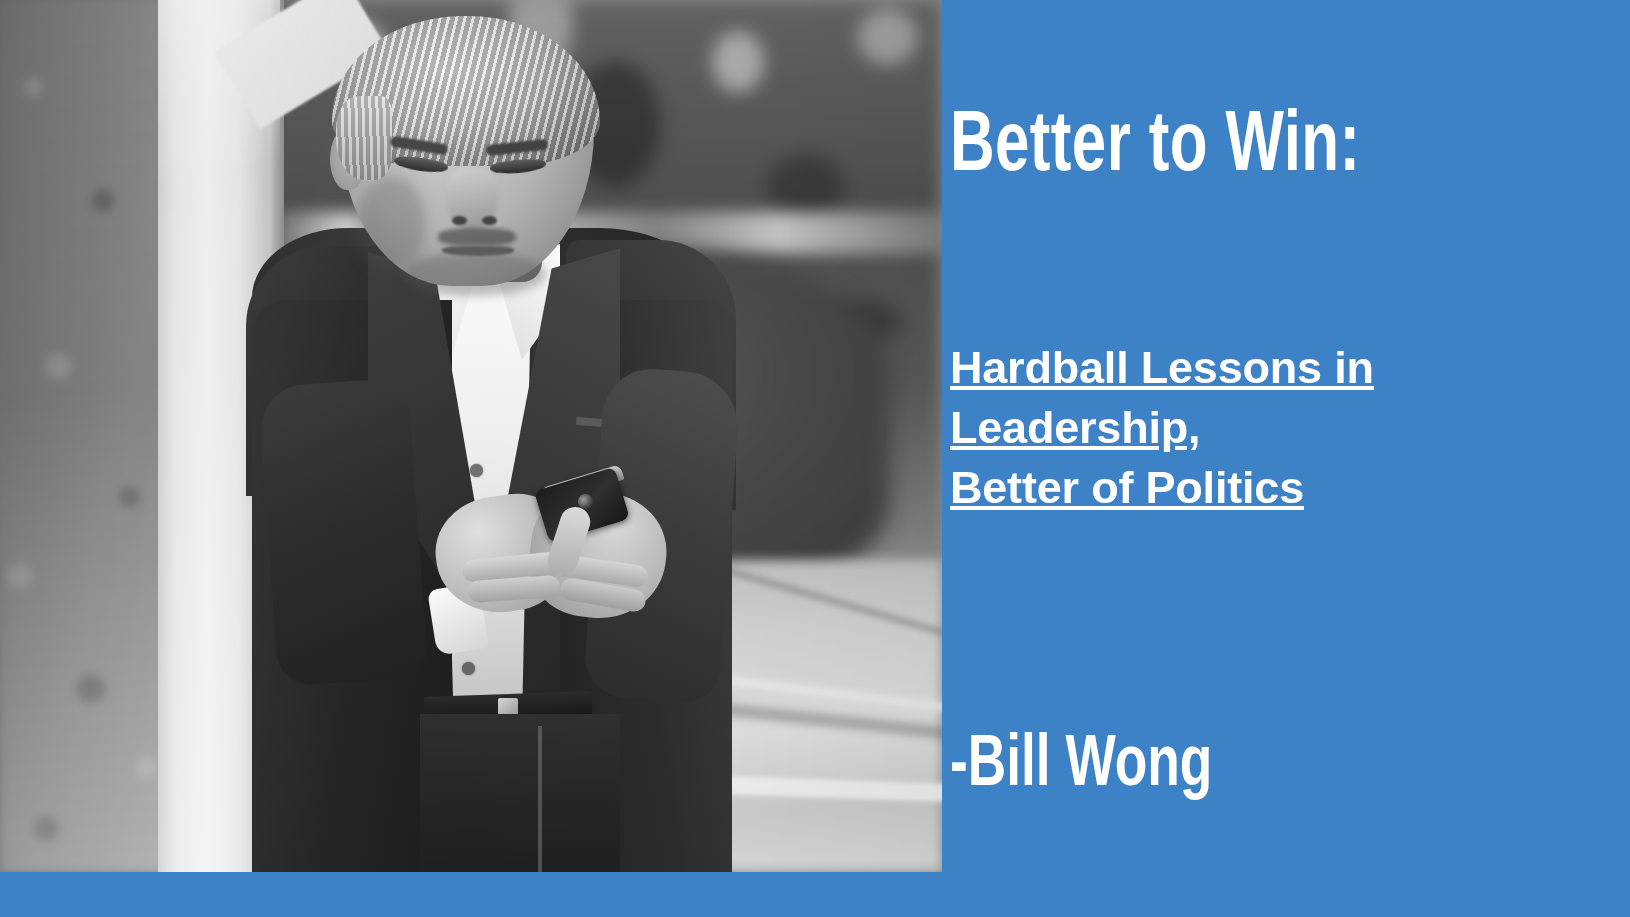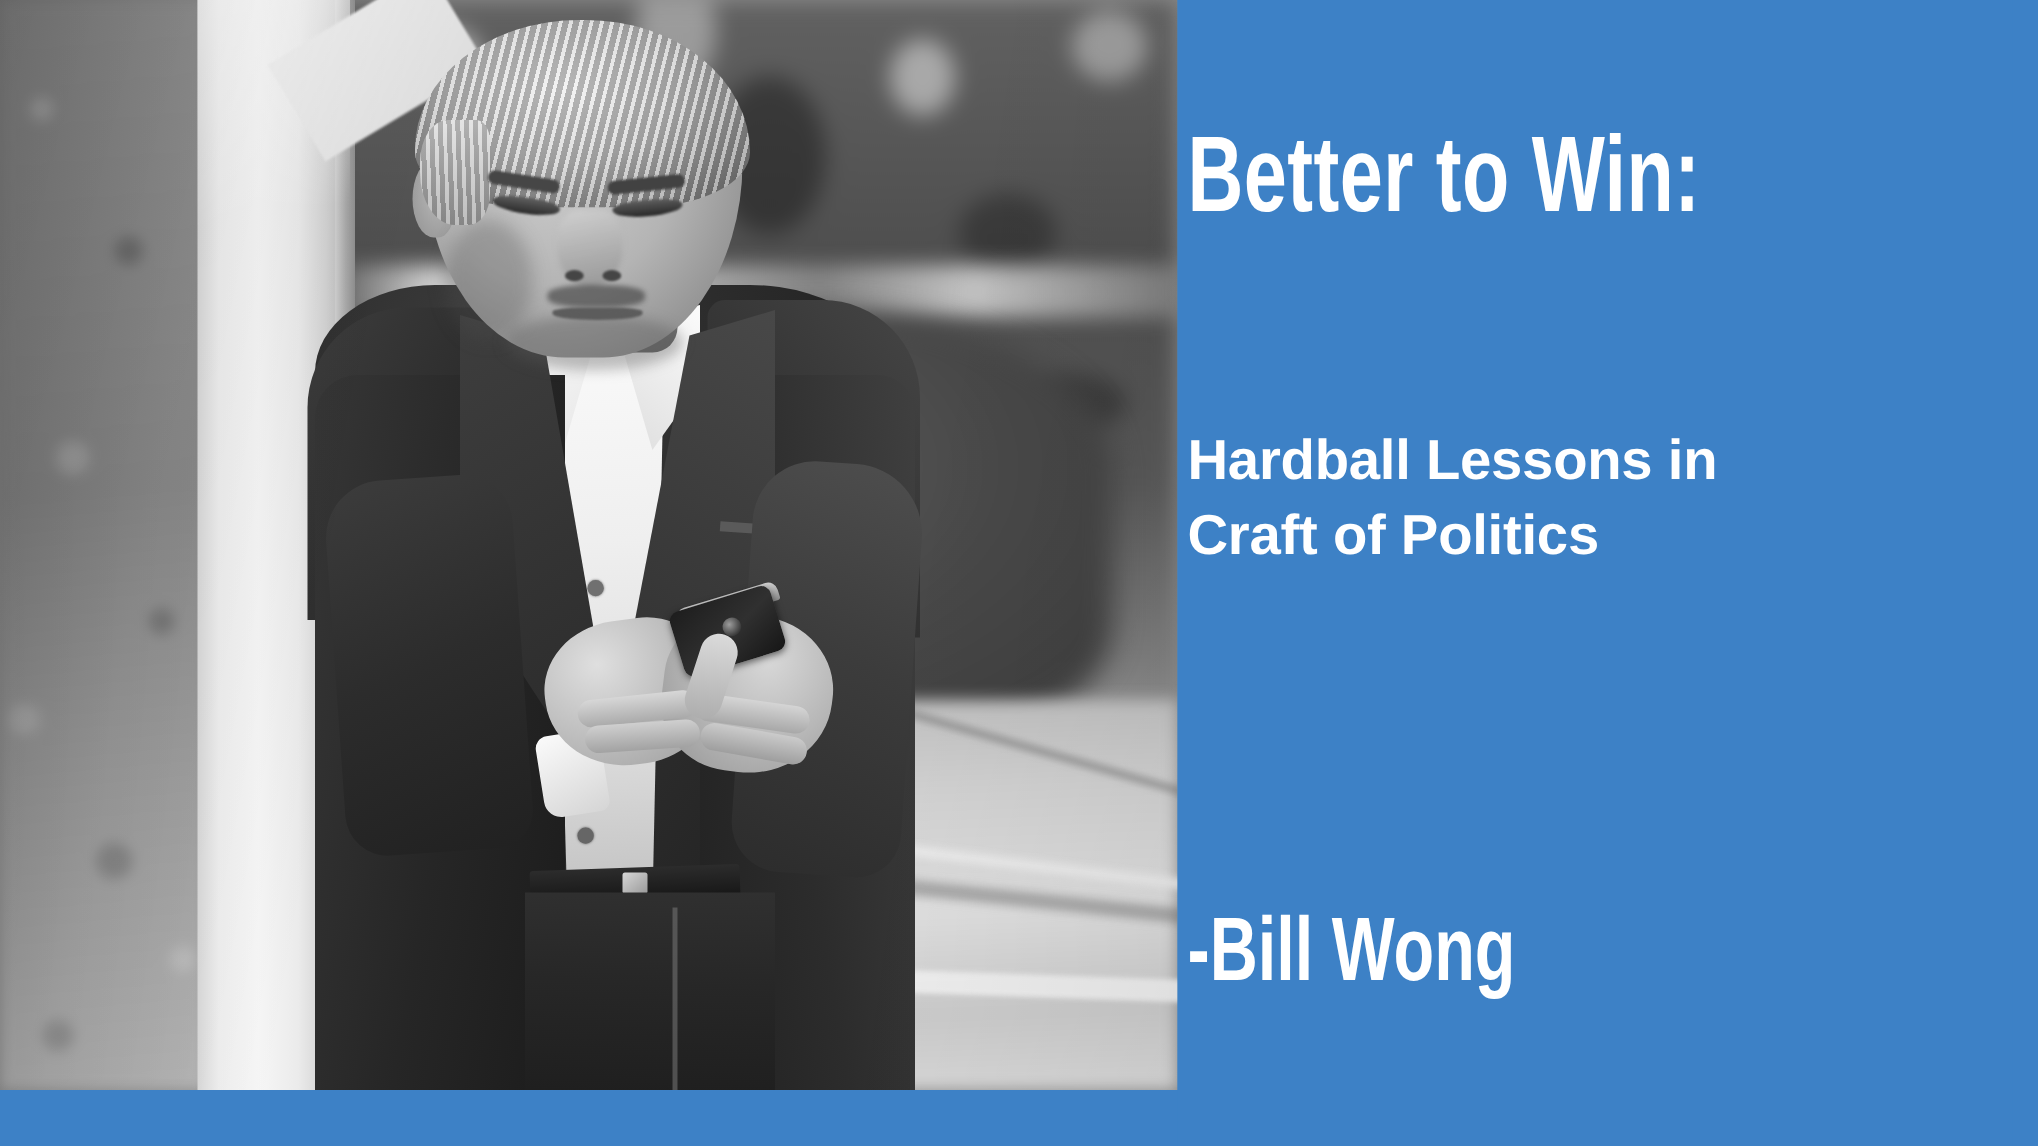--- a/index.html
+++ b/index.html
@@ -544,21 +544,21 @@
     position: absolute;
     left: 8px;
     top: 338px;
     width: 640px;
     color: #ffffff;
     font-weight: 700;
     font-size: 45px;
     line-height: 1.33;
     letter-spacing: -0.2px;
   }
-  .subtitle .ln { display: block; }
+  .subtitle .ln { display: block; text-decoration: underline; }
 
   .attribution {
     position: absolute;
     left: 8px;
     top: 724px;
     color: #ffffff;
     font-weight: 700;
     font-size: 72px;
     line-height: 1;
     transform: scaleX(0.74);
@@ -649,19 +649,20 @@
   </div>
 
   <div class="bottom-strip"></div>
 
   <div class="text-panel">
 
     <div class="title">Better to Win:</div>
 
     <div class="subtitle">
       <span class="ln">Hardball Lessons in</span>
-      <span class="ln">Craft of Politics</span>
+      <span class="ln">Leadership,</span>
+      <span class="ln">Better of Politics</span>
     </div>
 
     <div class="attribution">-Bill Wong</div>
   </div>
 
 </div>
 
 </body></html>

